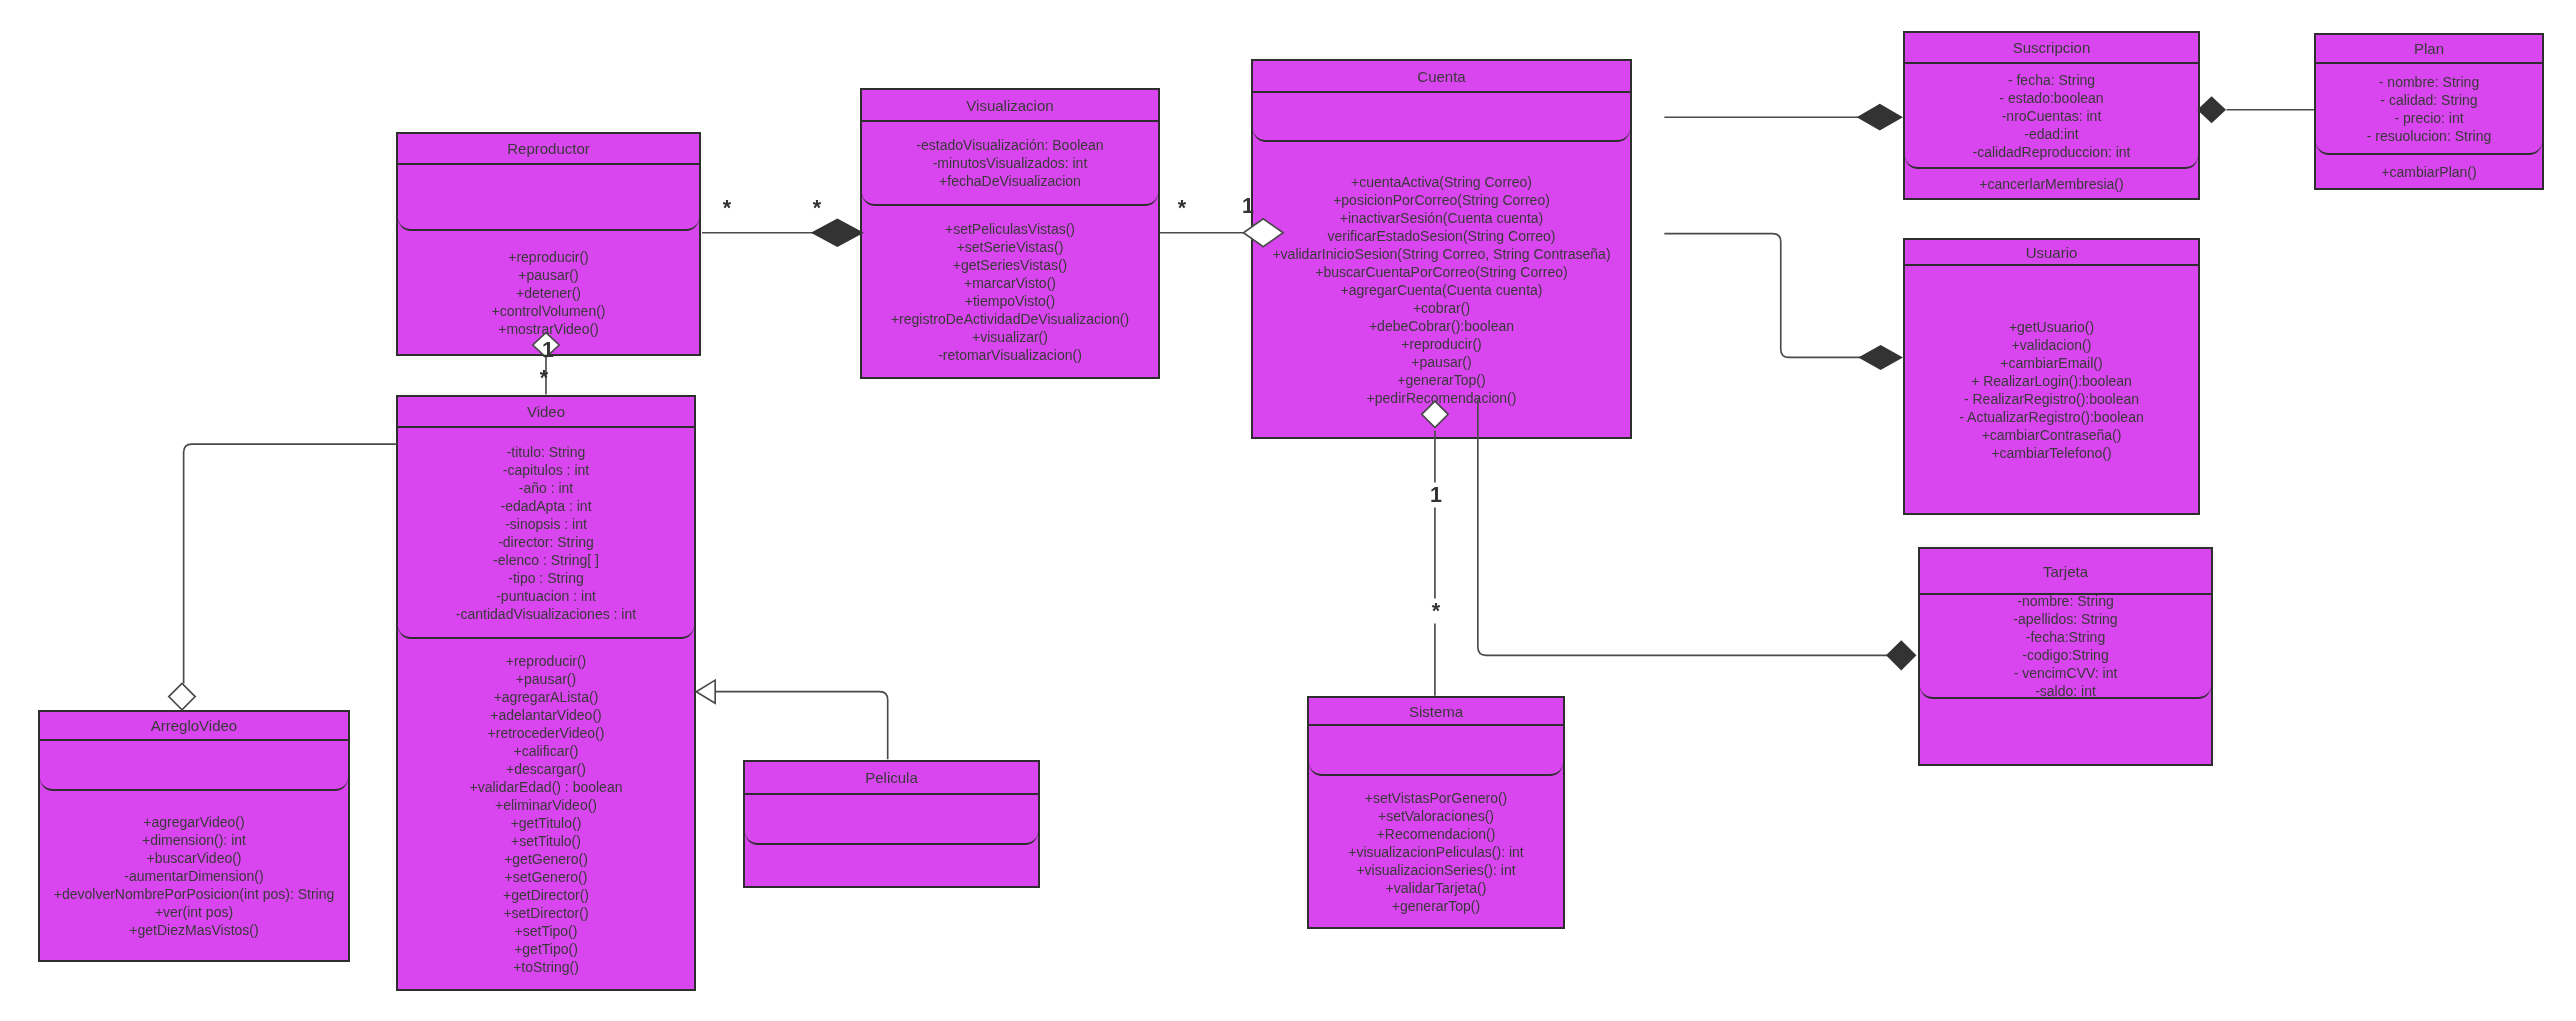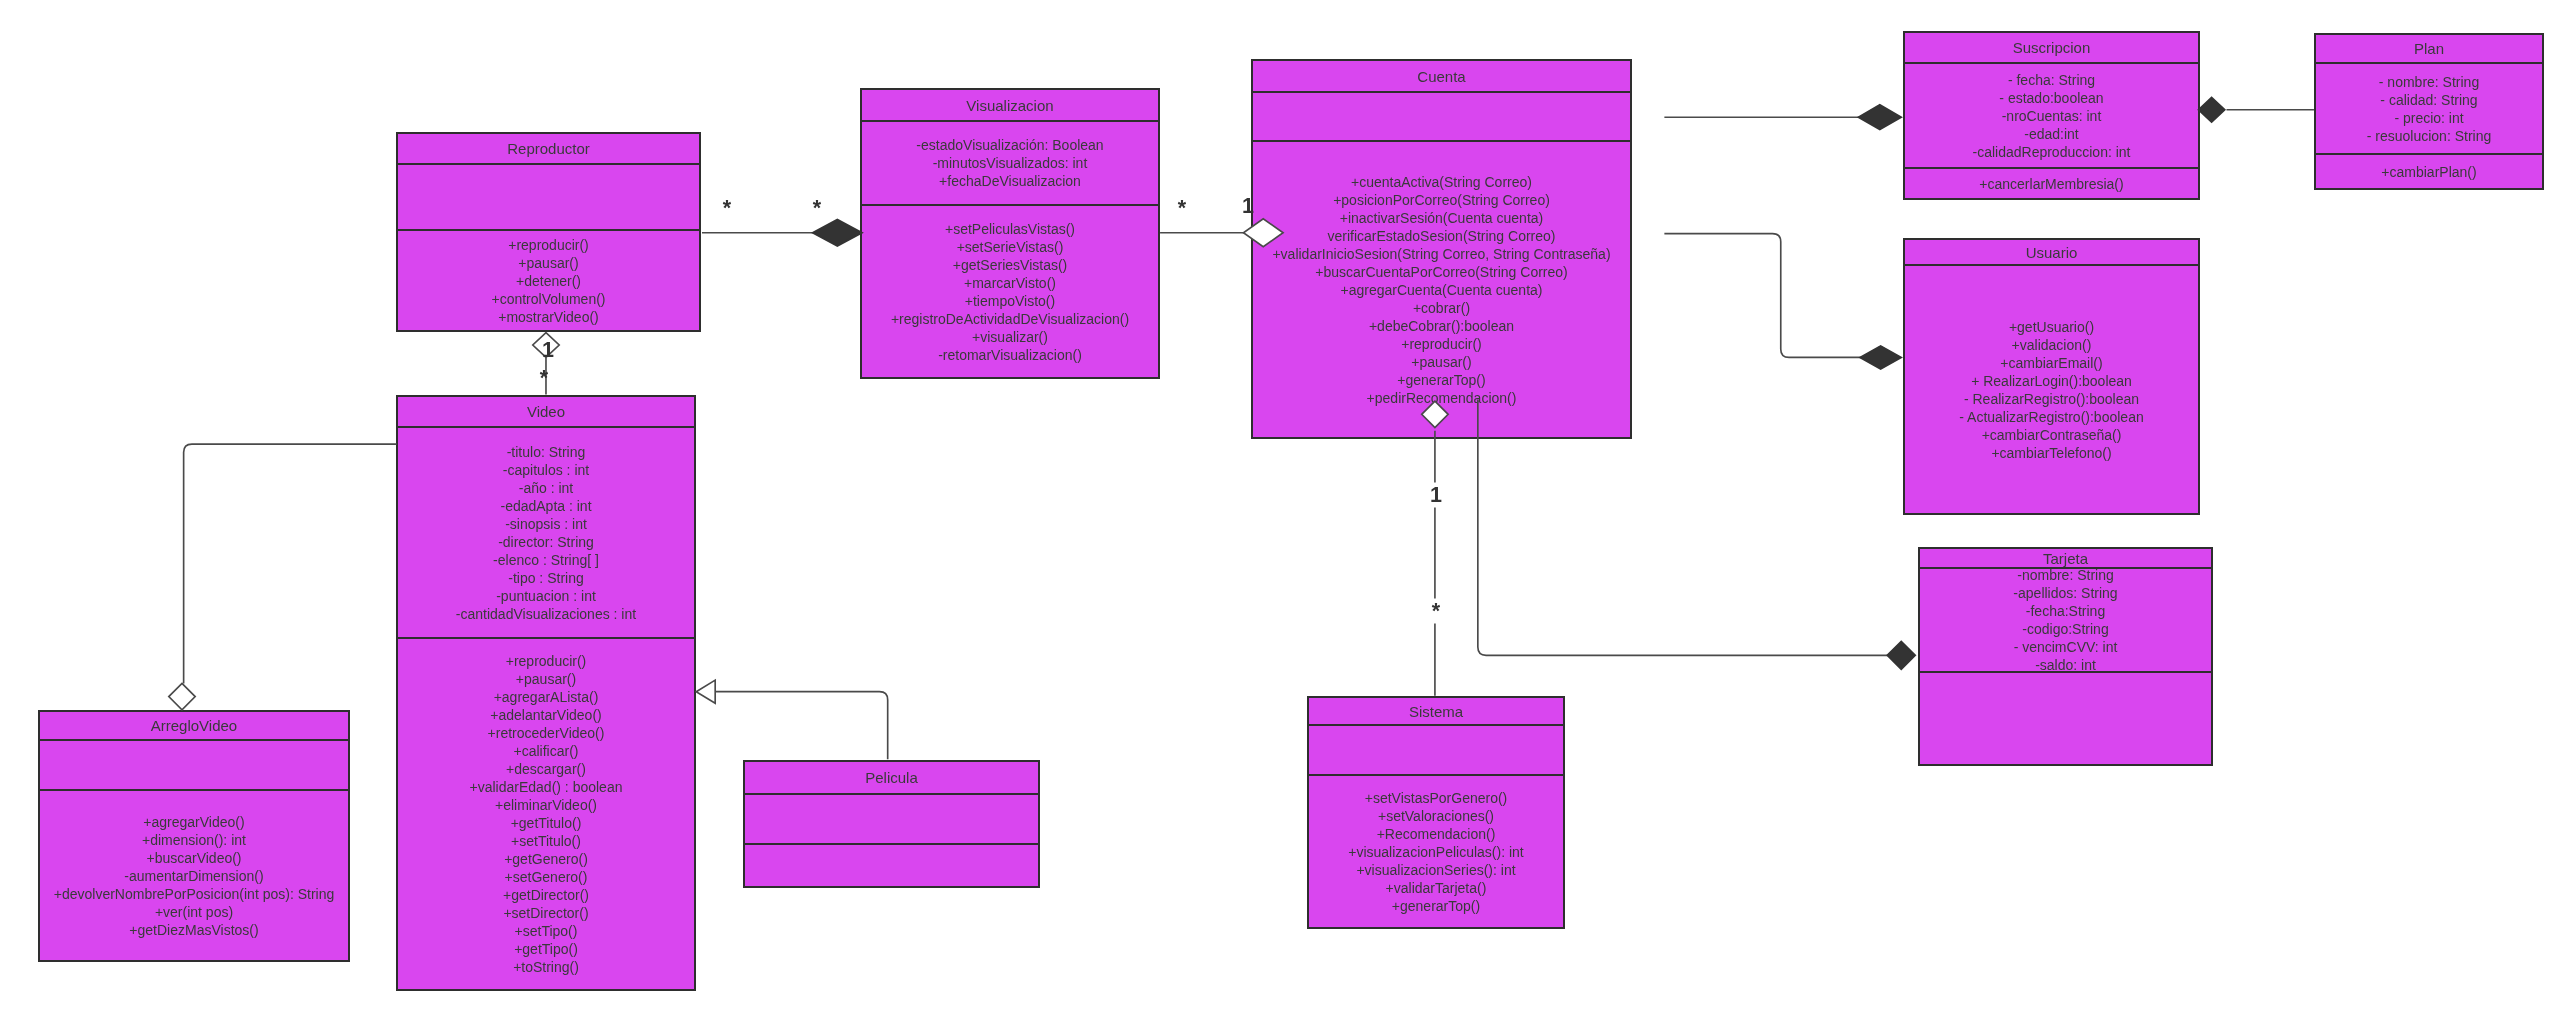--- a/index.html
+++ b/index.html
@@ -5,36 +5,36 @@
   html,body{margin:0;padding:0;background:#ffffff;}
   #canvas{position:relative;width:2576px;height:1021px;background:#ffffff;overflow:hidden;
           font-family:"Liberation Sans",sans-serif;color:#333;}
   .uml-class{position:absolute;background:#d946ef;border:2.5px solid #2e2e2e;box-sizing:border-box;
              display:flex;flex-direction:column;z-index:2;}
   .uml-title{flex:0 0 auto;box-sizing:border-box;border-bottom:2.5px solid #2e2e2e;
              display:flex;align-items:center;justify-content:center;
              font-size:15px;color:#3a3a3a;}
   .uml-section{box-sizing:border-box;display:flex;flex-direction:column;align-items:center;
                justify-content:center;font-size:14px;line-height:18px;text-align:center;
-               color:#3a3a3a;overflow:hidden;padding:1.7px 5px;}
+               color:#3a3a3a;overflow:hidden;padding:1.7px 5px;border-radius:13px;}
   .uml-attrs{flex:0 0 auto;border-bottom:2.5px solid #2e2e2e;}
   .uml-methods{flex:1 1 auto;}
   .member{white-space:pre-wrap;}
   svg.overlay{position:absolute;left:0;top:0;z-index:3;pointer-events:none;}
   svg.overlay path, svg.overlay polygon{pointer-events:stroke;}
   .mult{position:absolute;z-index:4;transform:translate(-50%,-50%);
         font-size:21.5px;font-weight:bold;color:#333;}
   .mult.bg{background:#ffffff;padding:0 3.3px;}
 </style>
 </head>
 <body>
 
 <div id="canvas">
 
-  <div class="uml-class" style="left:396px;top:132px;width:305px;height:200px">
+  <div class="uml-class" style="left:396px;top:132px;width:305px;height:224px">
     <div class="uml-title" style="height:31px">Reproductor</div>
     <div class="uml-section uml-attrs" style="height:66px"></div>
     <div class="uml-section uml-methods">
         <div class="member">+reproducir()</div>
         <div class="member">+pausar()</div>
         <div class="member">+detener()</div>
         <div class="member">+controlVolumen()</div>
         <div class="member">+mostrarVideo()</div>
       </div>
   </div>
@@ -113,21 +113,21 @@
         <div class="member">+cambiarEmail()</div>
         <div class="member">+ RealizarLogin():boolean</div>
         <div class="member">- RealizarRegistro():boolean</div>
         <div class="member">- ActualizarRegistro():boolean</div>
         <div class="member">+cambiarContraseña()</div>
         <div class="member">+cambiarTelefono()</div>
       </div>
   </div>
 
   <div class="uml-class" style="left:1918px;top:547px;width:295px;height:219px">
-    <div class="uml-title" style="height:20px">Tarjeta</div>
+    <div class="uml-title" style="height:46px">Tarjeta</div>
     <div class="uml-section uml-attrs" style="height:104px">
         <div class="member">-nombre: String</div>
         <div class="member">-apellidos: String</div>
         <div class="member">-fecha:String</div>
         <div class="member">-codigo:String</div>
         <div class="member">- vencimCVV: int</div>
         <div class="member">-saldo: int</div>
       </div>
   </div>
 

